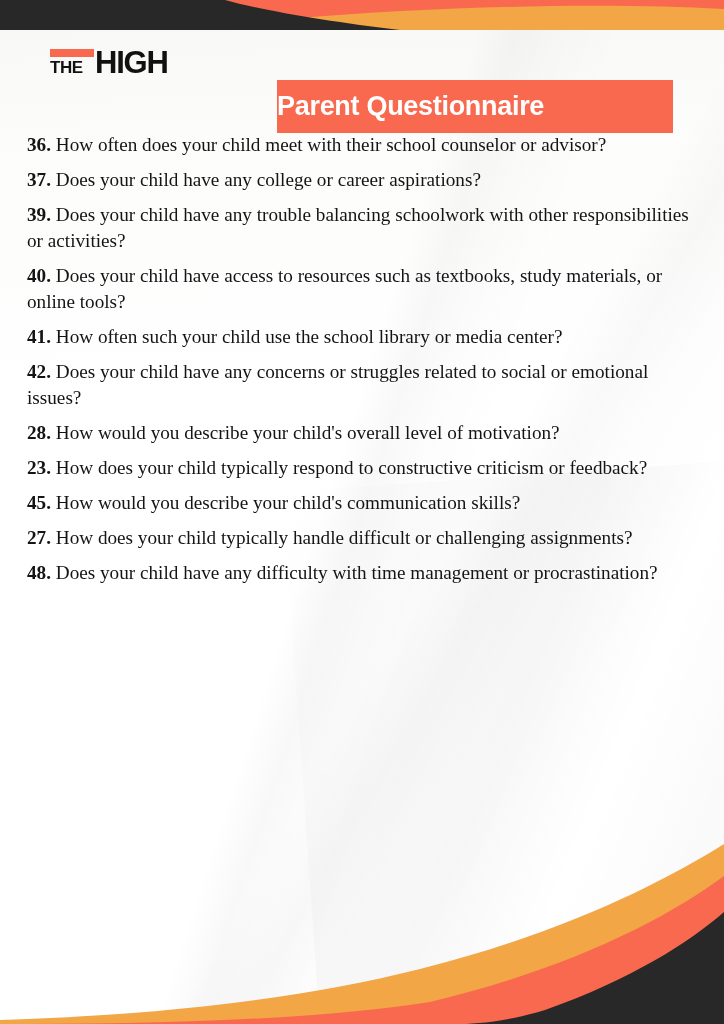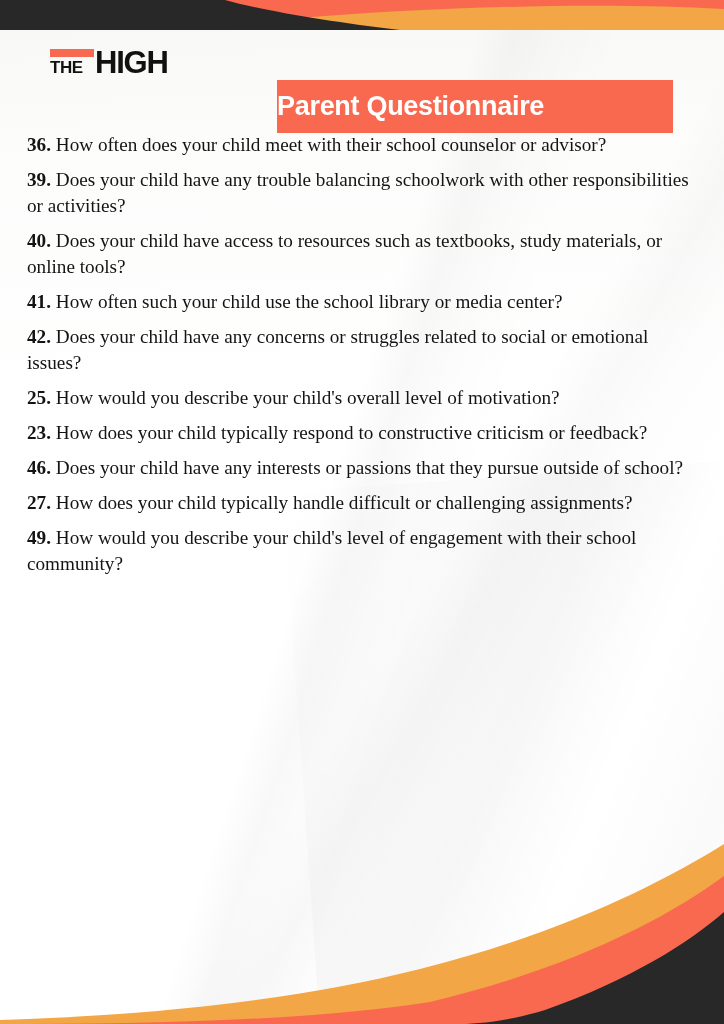--- a/index.html
+++ b/index.html
@@ -213,29 +213,30 @@
     </div>
 
     <div class="title-banner">
       <div class="title-text">Parent Questionnaire</div>
     </div>
 
   </div>
 
   <div class="questions">
       <div class="q"><span class="num">36.</span><span class="txt"> How often does your child meet with their school counselor or advisor?</span></div>
+      <div class="q"><span class="num">37.</span><span class="txt"> Does your child have any college or career aspirations?</span></div>
       <div class="q"><span class="num">39.</span><span class="txt"> Does your child have any trouble balancing schoolwork with other responsibilities or activities?</span></div>
       <div class="q"><span class="num">40.</span><span class="txt"> Does your child have access to resources such as textbooks, study materials, or online tools?</span></div>
       <div class="q"><span class="num">41.</span><span class="txt"> How often such your child use the school library or media center?</span></div>
       <div class="q"><span class="num">42.</span><span class="txt"> Does your child have any concerns or struggles related to social or emotional issues?</span></div>
-      <div class="q"><span class="num">25.</span><span class="txt"> How would you describe your child's overall level of motivation?</span></div>
+      <div class="q"><span class="num">28.</span><span class="txt"> How would you describe your child's overall level of motivation?</span></div>
       <div class="q"><span class="num">23.</span><span class="txt"> How does your child typically respond to constructive criticism or feedback?</span></div>
-      <div class="q"><span class="num">46.</span><span class="txt"> Does your child have any interests or passions that they pursue outside of school?</span></div>
+      <div class="q"><span class="num">45.</span><span class="txt"> How would you describe your child's communication skills?</span></div>
       <div class="q"><span class="num">27.</span><span class="txt"> How does your child typically handle difficult or challenging assignments?</span></div>
-      <div class="q"><span class="num">49.</span><span class="txt"> How would you describe your child's level of engagement with their school community?</span></div>
+      <div class="q"><span class="num">48.</span><span class="txt"> Does your child have any difficulty with time management or procrastination?</span></div>
     </div>
 
   <div class="bottom-deco">
     <svg width="724" height="200" viewBox="0 0 724 200" xmlns="http://www.w3.org/2000/svg">
       <path d="M724,20 C660,60 560,110 420,145 C290,178 140,192 0,196 L0,200 L724,200 Z" fill="#f2a645"></path>
       <path d="M724,52 C665,96 565,146 430,178 C310,197 140,200 0,200 L724,200 Z" fill="#f8694f"></path>
       <path d="M724,88 C690,118 630,156 545,186 C505,198 475,200 455,200 L724,200 Z" fill="#282828"></path>
     </svg>
   </div>
 

